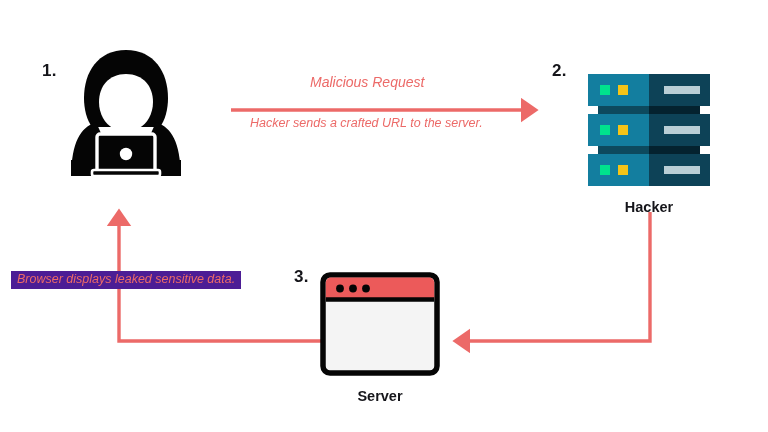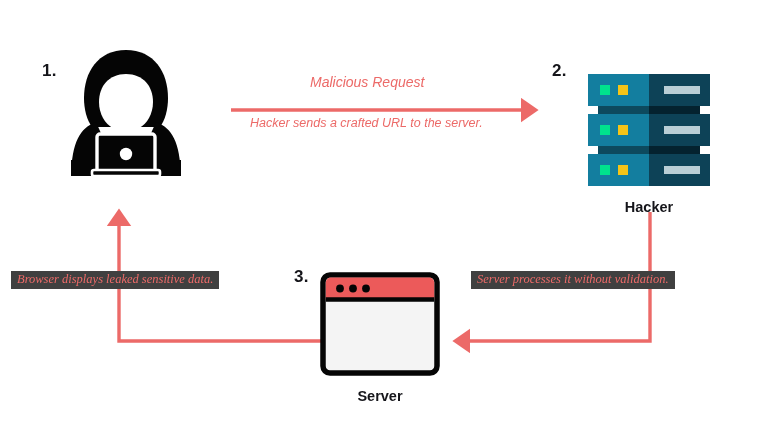--- a/index.html
+++ b/index.html
@@ -46,23 +46,22 @@
   .flow-label {
     color: #ec6a68;
     font-style: italic;
     white-space: nowrap;
     line-height: 1.1;
   }
   .flow-label.big   { font-size: 14px; }
   .flow-label.small { font-size: 12.5px; }
   
   .flow-label.knockout {
-    background: #404040;
+    background: #4c1d95;
     padding: 2px 6px;
-    font-family: Liberation Serif, serif;
   }
 
   
   #connectors {
     position: absolute;
     left: 0; top: 0;
     width: 768px; height: 432px;
     pointer-events: none;
   }
 
@@ -197,17 +196,16 @@
       <circle cx="46" cy="16.5" r="3.9" fill="#050505"></circle>
     </svg>
   </div>
 
   <div class="abs node-caption" style="left:302px; top:389px; width:156px;">Server</div>
 
   <div class="abs flow-label big" style="left:310px; top:75px;">Malicious Request</div>
 
   <div class="abs flow-label small" style="left:250px; top:117px;text-align:center;">Hacker sends a crafted URL to the server.</div>
 
-  <div class="abs flow-label small knockout" style="left:471px; top:271px;">Server processes it without validation.</div>
 
   <div class="abs flow-label small knockout" style="left:11px; top:271px;">Browser displays leaked sensitive data.</div>
 
 </div>
 
 </body></html>

